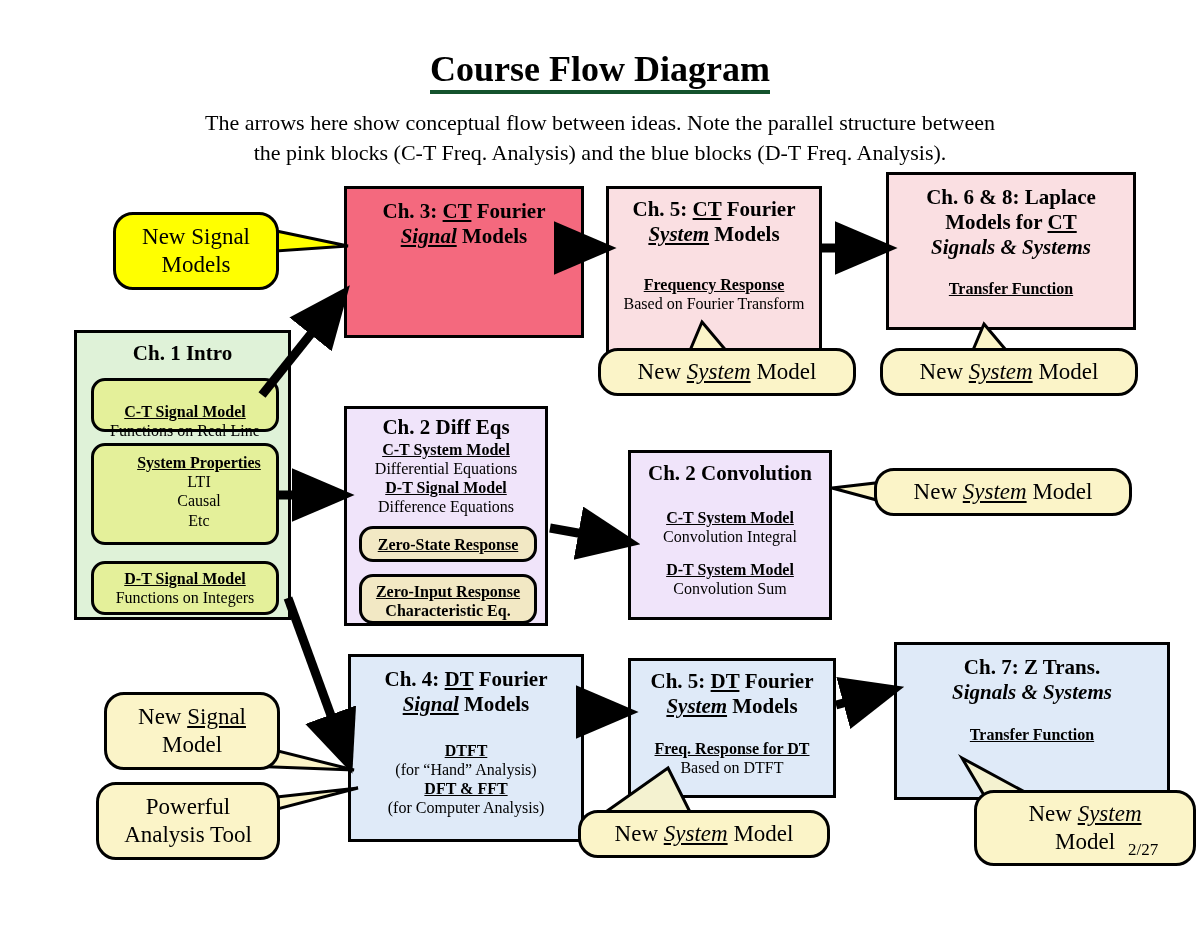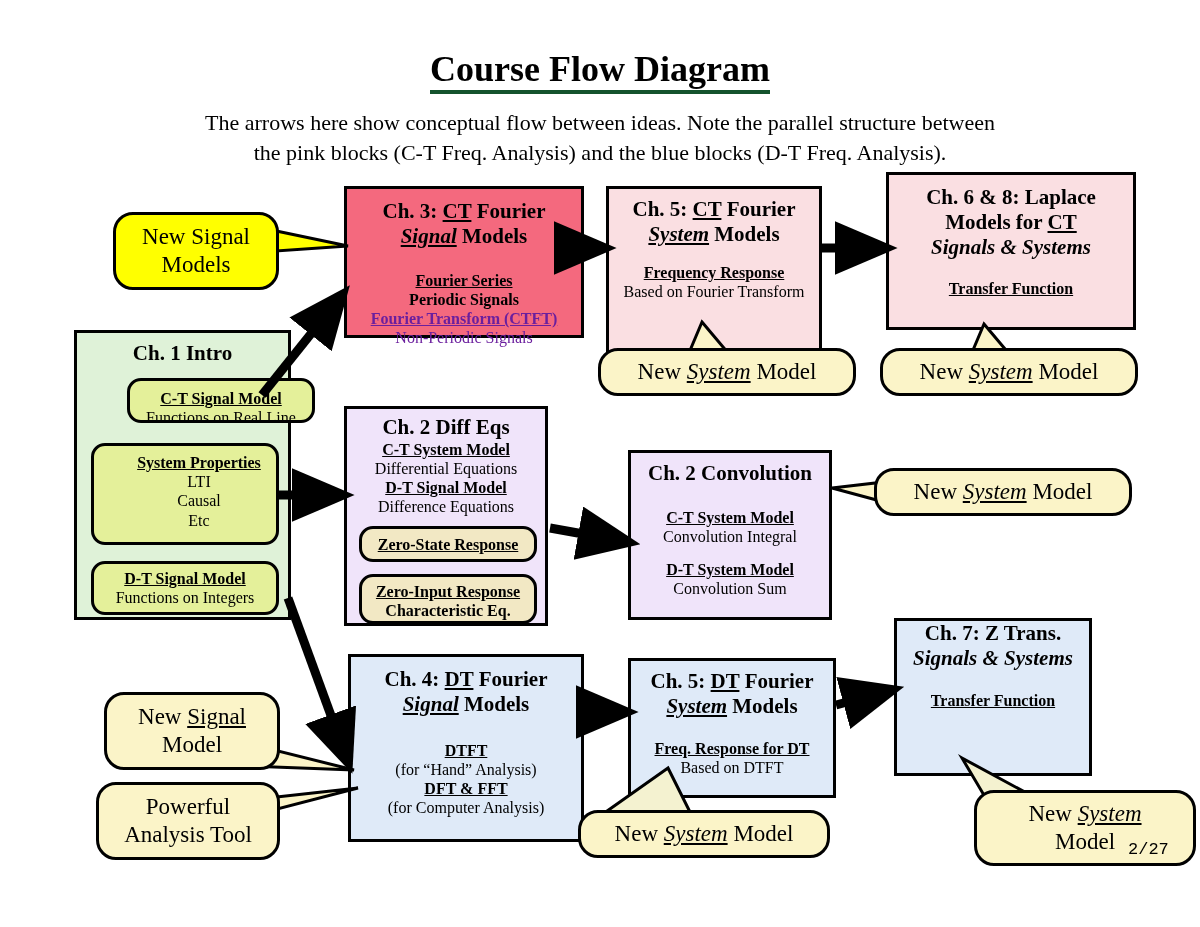--- a/index.html
+++ b/index.html
@@ -160,21 +160,21 @@
     <line x1="550" y1="528" x2="628" y2="542" stroke="#000" stroke-width="9" marker-end="url(#ah)"></line>
 
     <line x1="583" y1="712" x2="626" y2="712" stroke="#000" stroke-width="9" marker-end="url(#ah)"></line>
 
     <line x1="836" y1="705" x2="892" y2="690" stroke="#000" stroke-width="9" marker-end="url(#ah)"></line>
   </svg>
 
   <div class="block green-pale" style="left:74px; top:330px; width:217px; height:290px;">
     <div class="blk-title" style="margin-top:8px;">Ch. 1 Intro</div>
 
-    <div class="subbox sub-green" style="left:14px; top:45px; width:188px; height:45px; padding-top:8px;margin-left:36px;">
+    <div class="subbox sub-green" style="left:14px; top:45px; width:188px; height:54px; padding-top:21px;">
       <div class="hdr">C-T Signal Model</div>
       <div class="plain">Functions on Real Line</div>
     </div>
 
     <div class="subbox sub-green" style="left:14px; top:110px; width:188px; height:102px; padding-top:7px;padding-left:28px;">
       <div class="hdr">System Properties</div>
       <div class="plain">LTI</div>
       <div class="plain">Causal</div>
       <div class="plain">Etc</div>
     </div>
@@ -187,38 +187,32 @@
 
   <div class="block pink-strong" style="left:344px; top:186px; width:240px; height:152px; padding-top:10px;">
     <div class="blk-title">
       <div>
         <span>Ch. 3:  </span><span class="u">CT</span><span> Fourier</span>
       </div>
       <div>
         <span class="iu">Signal</span><span> Models</span>
       </div>
     </div>
-    <div class="blk-body" style="margin-top:22px;">
-      <div class="hdr">Fourier Series</div>
-      <div style="font-weight:bold;">Periodic Signals</div>
-      <div class="hdr purple">Fourier Transform (CTFT)</div>
-      <div class="purple">Non-Periodic Signals</div>
-    </div>
   </div>
 
   <div class="block pink-light" style="left:606px; top:186px; width:216px; height:176px; padding-top:8px;">
     <div class="blk-title">
       <div>
         <span>Ch. 5:  </span><span class="u">CT</span><span> Fourier</span>
       </div>
       <div>
         <span class="iu">System</span><span> Models</span>
       </div>
     </div>
-    <div class="blk-body" style="margin-top:16px;">
+    <div class="blk-body" style="margin-top:28px;">
       <div class="hdr">Frequency Response</div>
       <div>Based on Fourier Transform</div>
     </div>
   </div>
 
   <div class="block pink-light" style="left:886px; top:172px; width:250px; height:158px; padding-top:10px;">
     <div class="blk-title">
       <div>Ch. 6 &amp; 8:  Laplace</div>
       <div>
         <span>Models for </span><span class="u">CT</span>
@@ -284,21 +278,21 @@
       <div>
         <span class="iu">System</span><span> Models</span>
       </div>
     </div>
     <div class="blk-body" style="margin-top:20px;">
       <div class="hdr">Freq. Response for DT</div>
       <div>Based on DTFT</div>
     </div>
   </div>
 
-  <div class="block blue-light" style="left:894px; top:618px; width:198px; height:158px; ">
+  <div class="block blue-light" style="left:894px; top:642px; width:276px; height:158px; padding-top:10px;">
     <div class="blk-title">
       <div>Ch. 7:  Z Trans.</div>
       <div class="it">Signals &amp; Systems</div>
     </div>
     <div class="blk-body" style="margin-top:20px;">
       <div class="hdr">Transfer Function</div>
     </div>
   </div>
 
   <div class="tail" style="left:262px; top:222px; width:100px; height:50px;">
@@ -390,15 +384,15 @@
   </div>
   <div class="callout callout-cream" style="left:974px; top:790px; width:222px; height:76px;">
     <div>
       <div>
         <span>New </span><span class="iu">System</span>
       </div>
       <div> Model</div>
     </div>
   </div>
 
-  <div class="pagemark" style="left:1128px; top:840px;font-family:Liberation Mono, monospace;">2/27</div>
+  <div class="pagemark" style="left:1128px; top:840px;">2/27</div>
 
 </div>
 
 </body></html>

